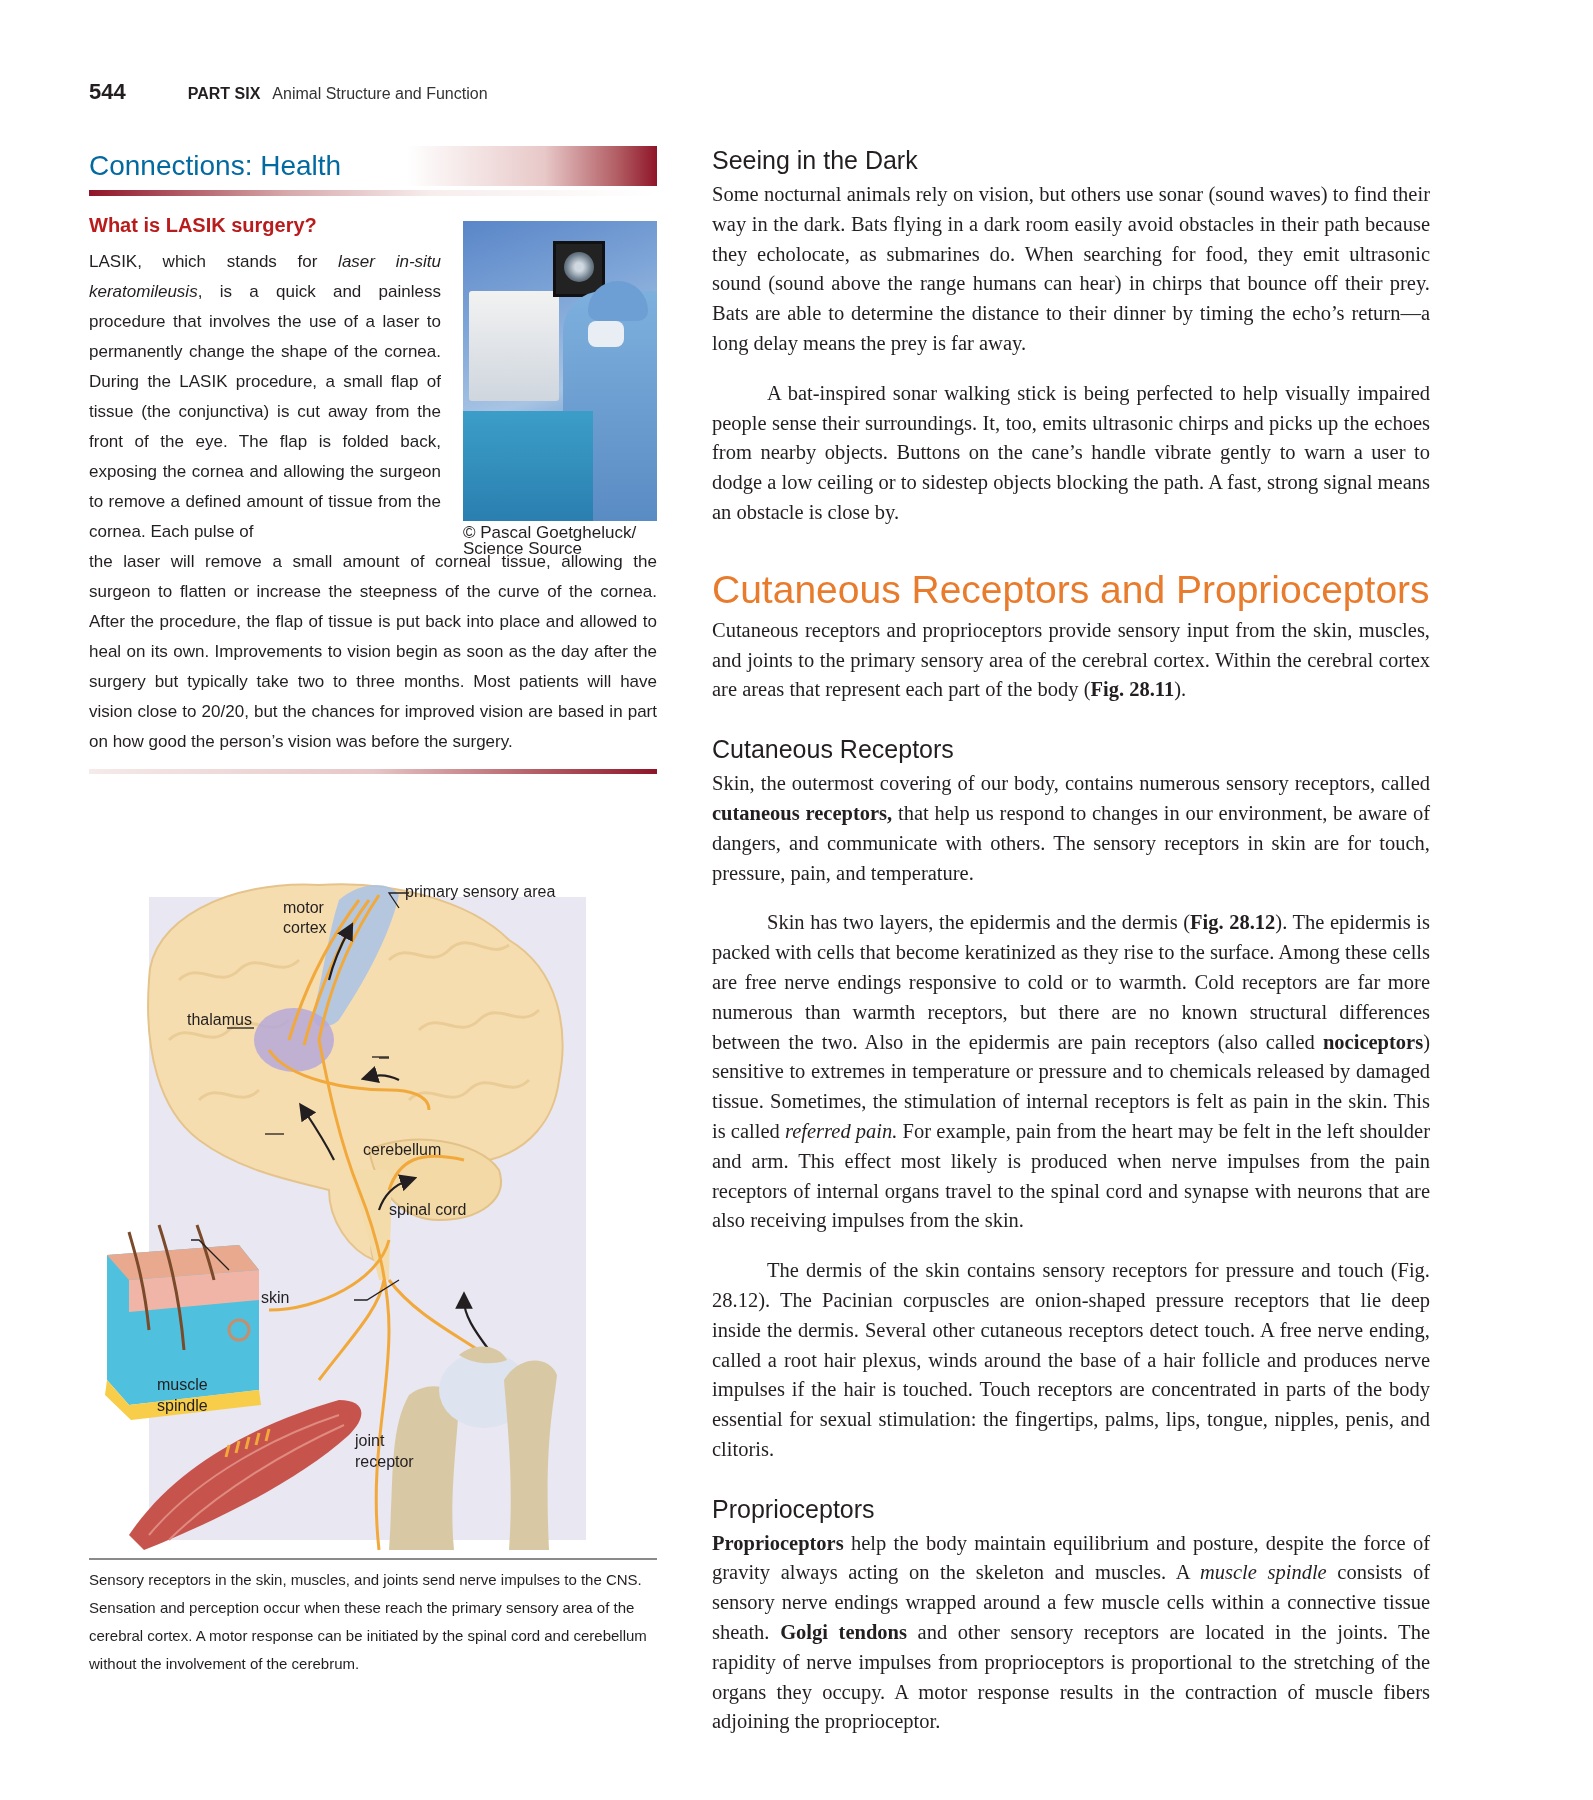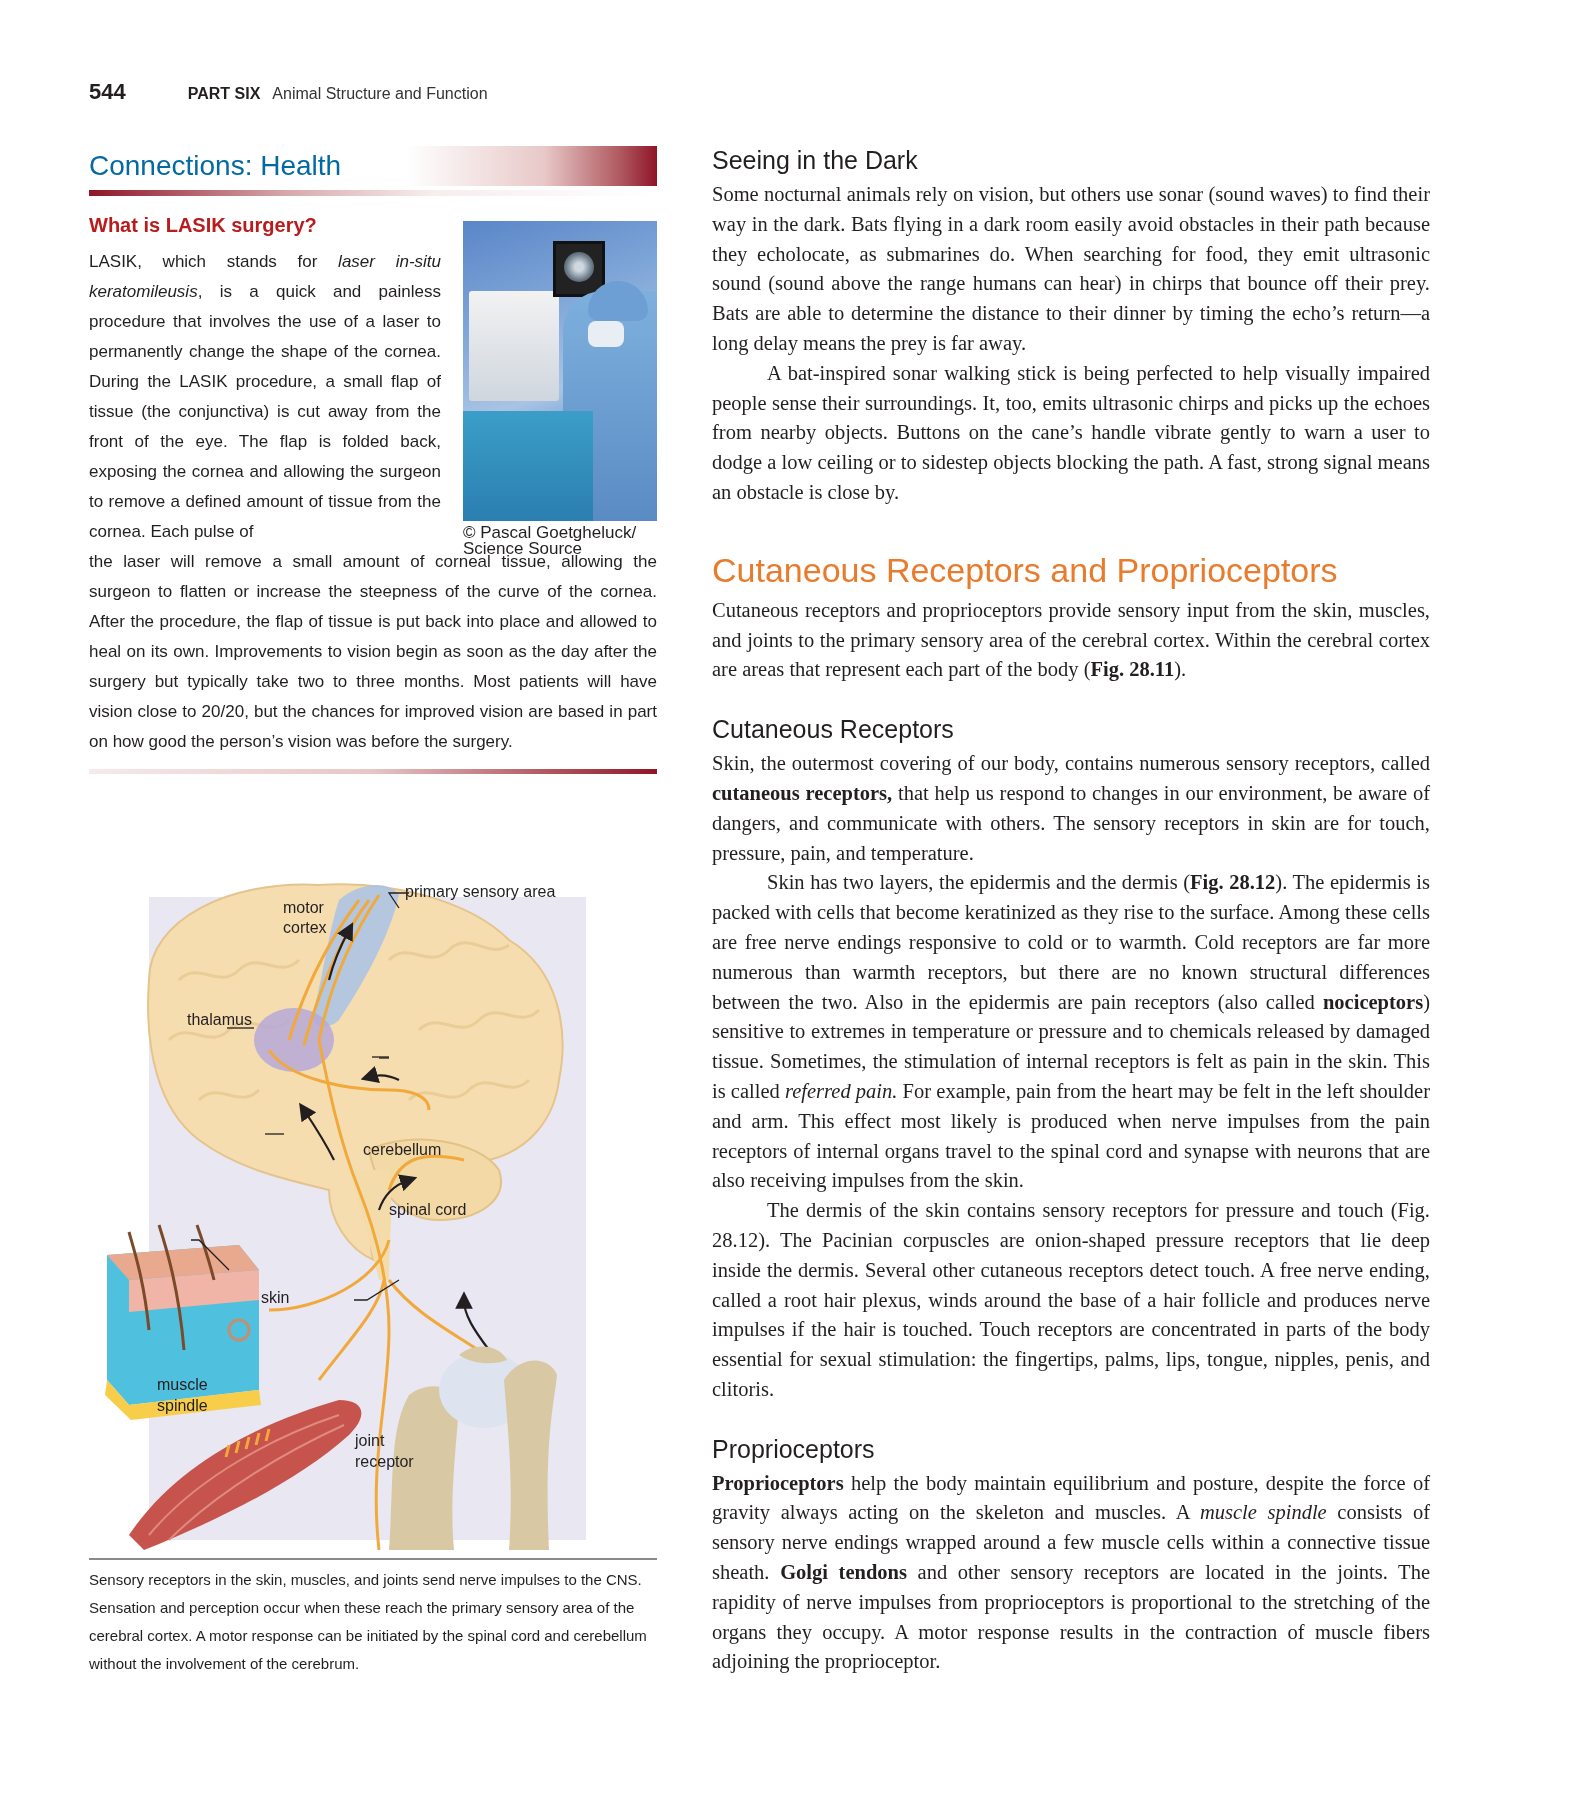--- a/index.html
+++ b/index.html
@@ -47,23 +47,23 @@
 
   .caption { position: absolute; left: 89px; top: 1552px; width: 568px; }
   .cap-head { font-size: 17px; line-height: 28px; font-weight: bold; color: #231f20; }
   .cap-num { color: #1b8aa8; font-size: 21px; font-weight: bold; margin-right: 6px; }
   .cap-rule { height: 2px; background: #8a8a8a; margin-top: 6px; margin-bottom: 6px; }
   .cap-body { font-size: 15px; line-height: 28px; color: #231f20; }
 
   
   .right { position: absolute; left: 712px; top: 142px; width: 718px; }
   .h3 { font-size: 25px; color: #231f20; font-weight: normal; line-height: 36px; }
-  .h2 { font-size: 34px; color: #e87b2c; font-weight: normal; line-height: 40px; }
+  .h2 { font-size: 39px; color: #e87b2c; font-weight: normal; line-height: 40px; }
   .serif-p { font-family: "Liberation Serif", serif; font-size: 20.5px; line-height: 29.8px; color: #231f20; text-align: justify; }
-  .indent { text-indent: 55px; }
+  .indent { text-indent: 55px; margin-top: 20px; }
   b.bold { font-weight: bold; }
   i.ital { font-style: italic; }
 </style>
 </head>
 <body>
 
 <div class="running-head">
   <span class="page-num">544</span>
   <span class="part">PART SIX</span>
   <span class="part-title">Animal Structure and Function</span>

